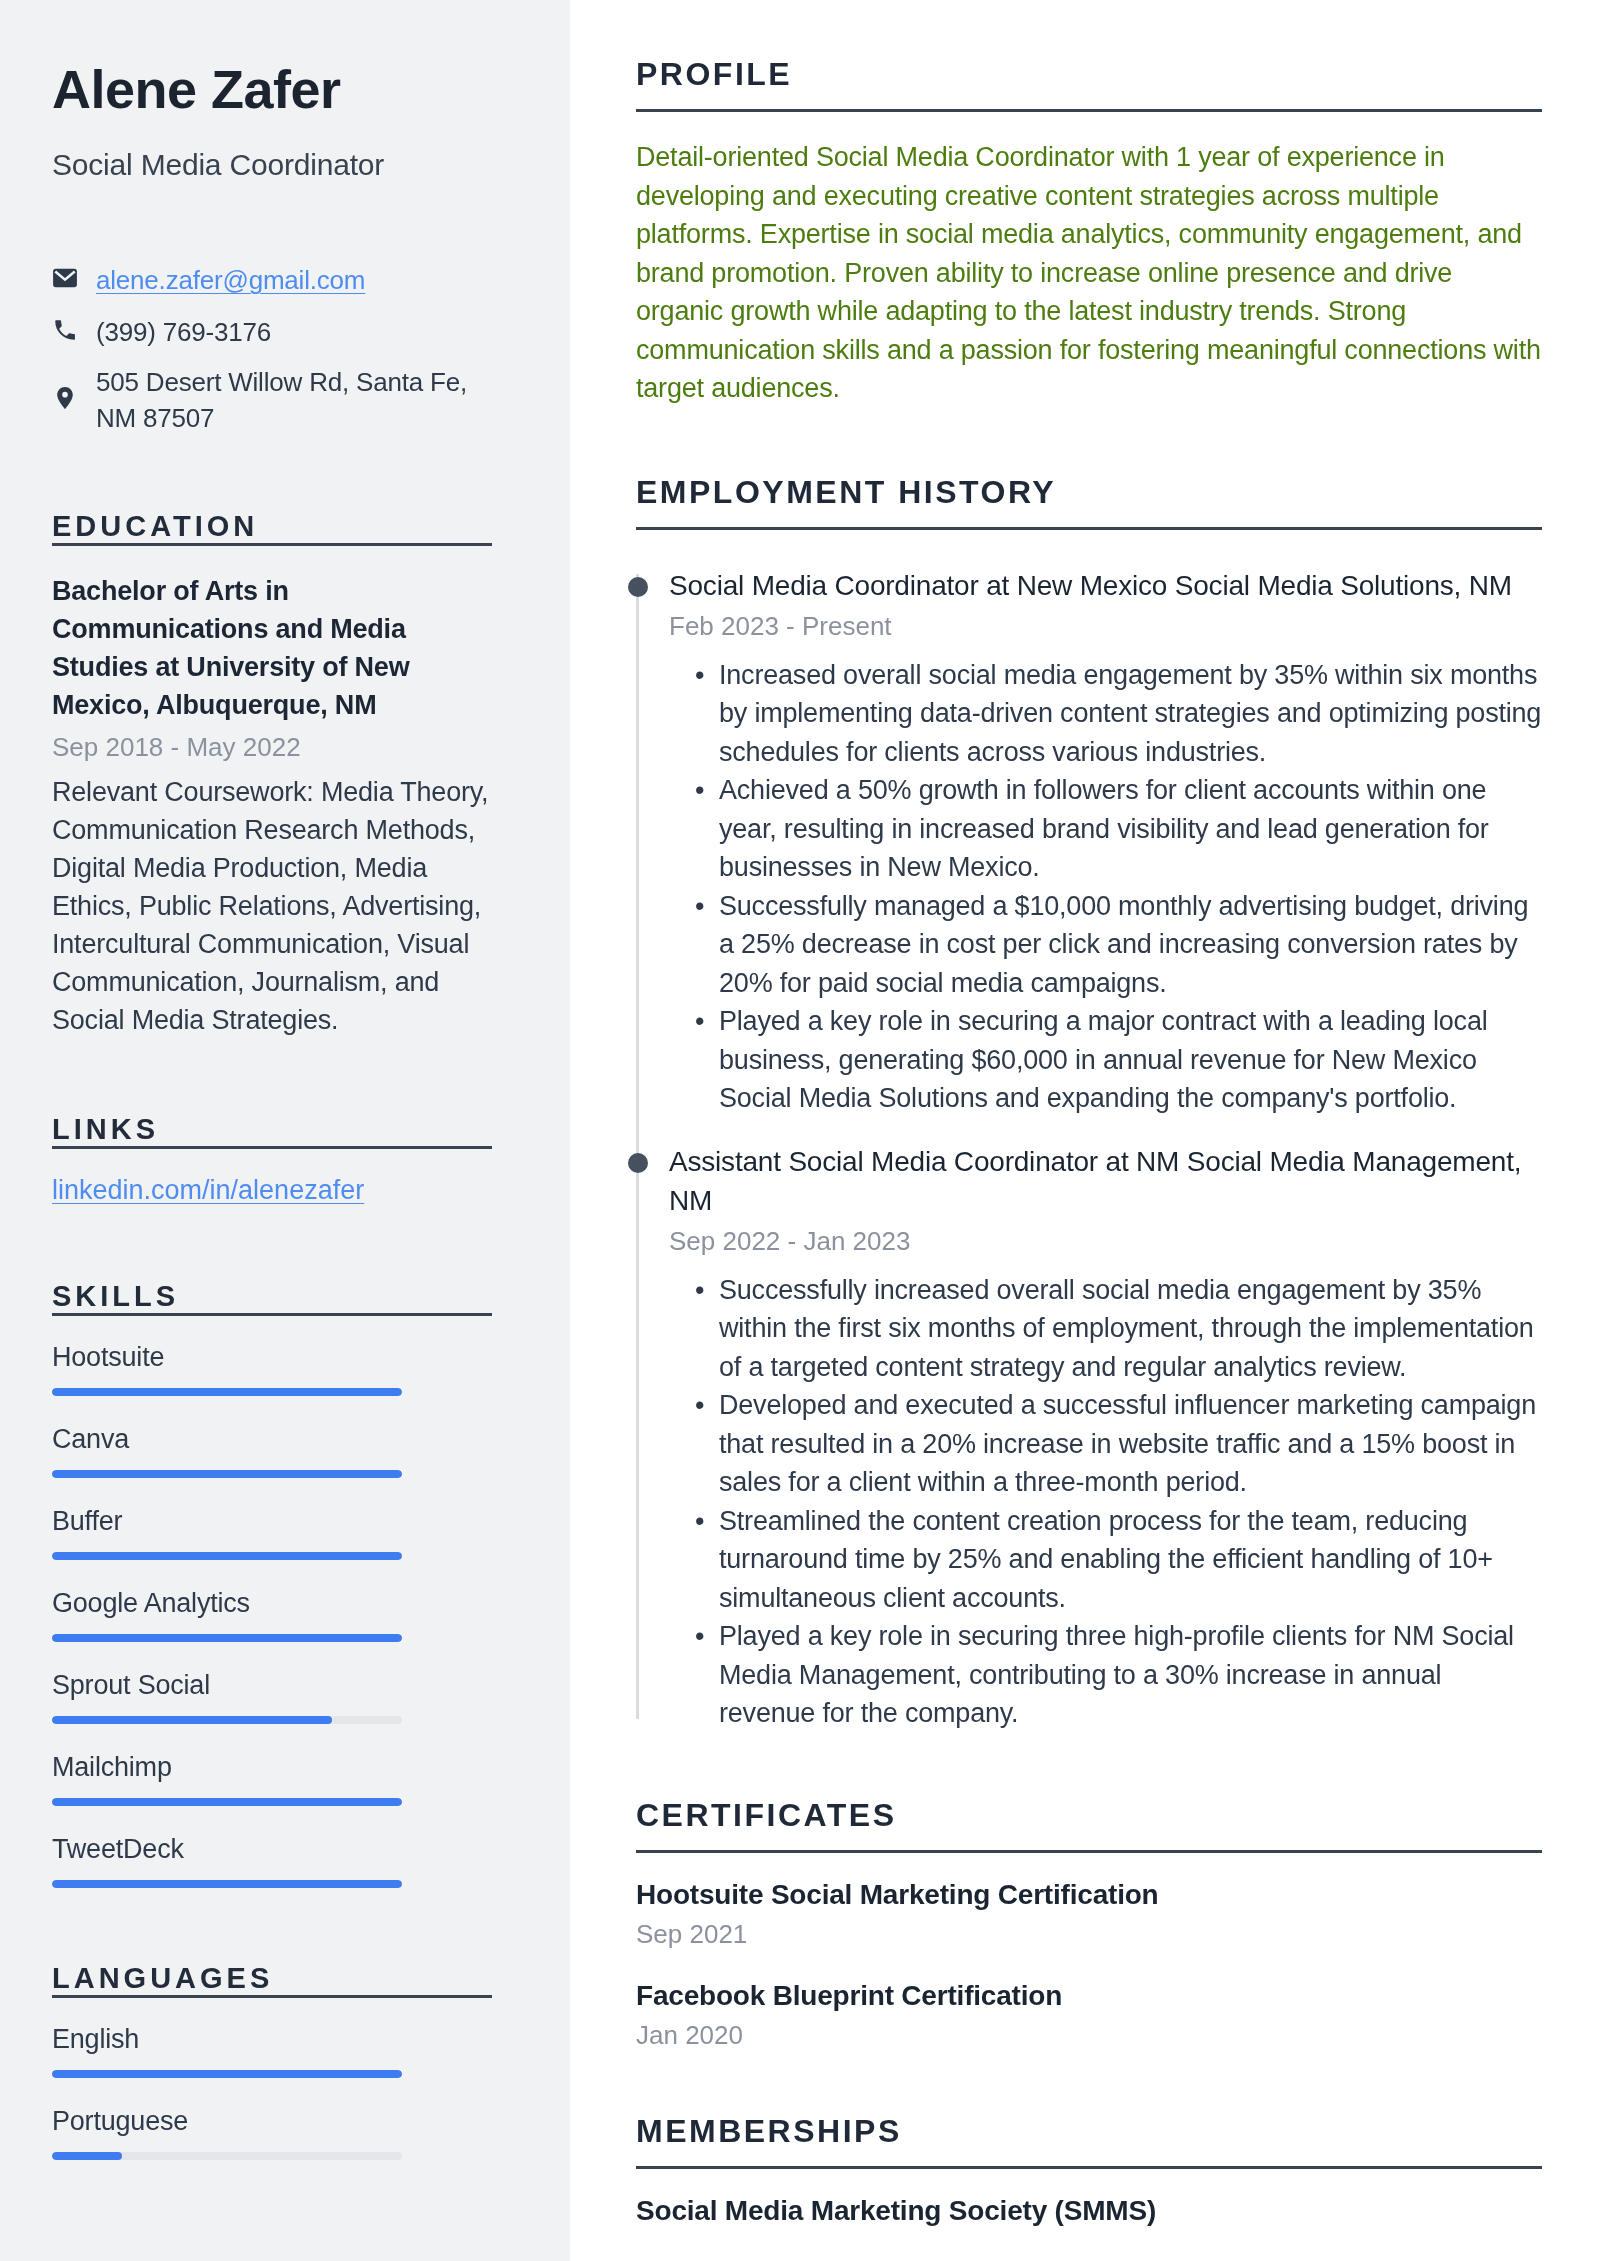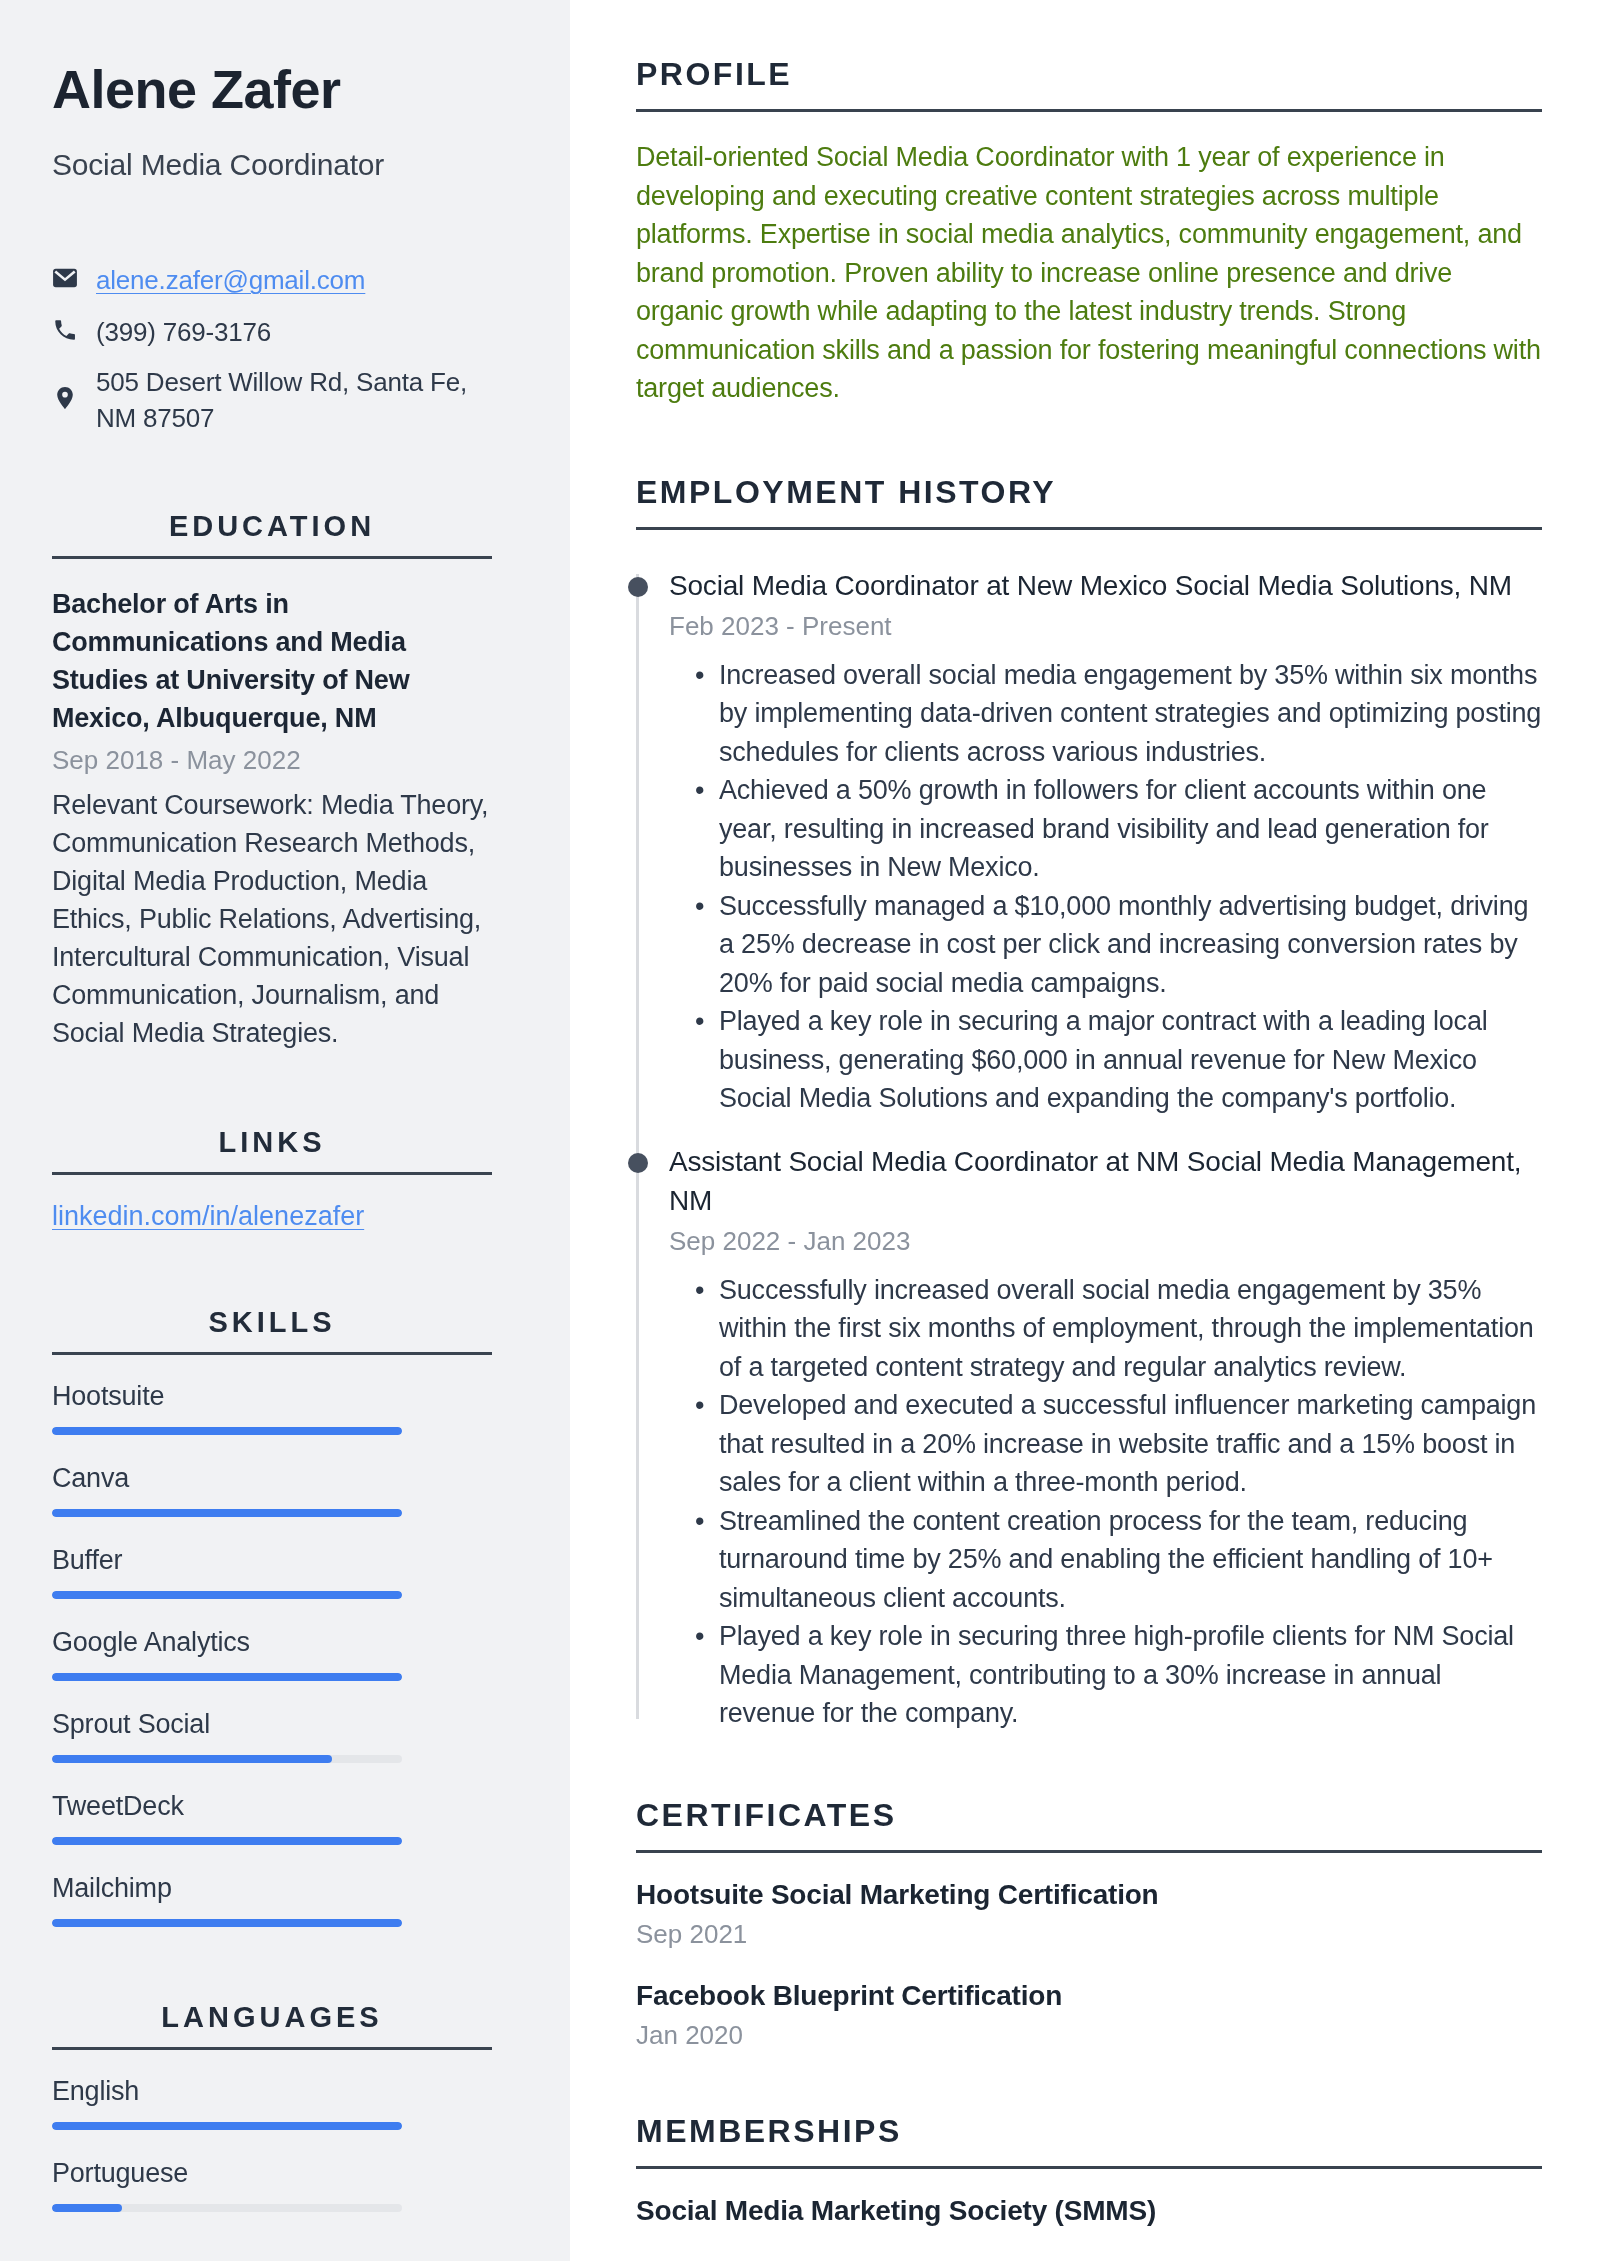--- a/index.html
+++ b/index.html
@@ -25,22 +25,22 @@
   .contact-row {
     display:flex; align-items:center; gap:18px;
     font-size:26px; line-height:36px; margin-bottom:12px;
     letter-spacing:-0.2px;
   }
   .contact-row svg { flex:0 0 auto; margin-top:5px; }
   a.link { color:#4e8cf0; text-decoration:underline; text-decoration-thickness:1px; text-underline-offset:4px; }
   .sb-section { margin-top:74px; }
   .sb-h {
     font-size:29px; font-weight:700; letter-spacing:4px;
-    color:#222c3a; padding-bottom:13px;
-    border-bottom:3px solid #3a4450; margin-bottom:26px;text-align:center;
+    color:#222c3a; padding-bottom:0;
+    border-bottom:3px solid #3a4450; margin-bottom:26px;
   }
   .degree { font-size:27px; font-weight:700; line-height:38px; color:#1c2634; letter-spacing:-0.2px; }
   .muted-date { font-size:26px; color:#8b929d; margin-top:8px; }
   .body-text { font-size:27px; line-height:38px; letter-spacing:-0.2px; color:#2e3949; }
   .coursework { margin-top:10px; }
   .links-item { font-size:27px; }
   .skill { margin-bottom:28px; }
   .skill-name { font-size:27px; color:#2e3949; letter-spacing:-0.2px; margin-bottom:15px; }
   .bar { width:350px; height:8px; border-radius:4px; background:#e4e6e9; overflow:hidden; }
   .bar-fill { height:100%; border-radius:4px; background:#3e7df0; }
@@ -154,27 +154,27 @@
             <div class="bar-fill" style="width: 100%;"></div>
           </div>
       </div>
       <div class="skill">
         <div class="skill-name">Sprout Social</div>
         <div class="bar">
             <div class="bar-fill" style="width: 80%;"></div>
           </div>
       </div>
       <div class="skill">
+        <div class="skill-name">Mailchimp</div>
+        <div class="bar">
+            <div class="bar-fill" style="width: 100%;"></div>
+          </div>
+      </div>
+      <div class="skill">
         <div class="skill-name">TweetDeck</div>
-        <div class="bar">
-            <div class="bar-fill" style="width: 100%;"></div>
-          </div>
-      </div>
-      <div class="skill">
-        <div class="skill-name">Mailchimp</div>
         <div class="bar">
             <div class="bar-fill" style="width: 100%;"></div>
           </div>
       </div>
     </section>
 
     <section class="sb-section">
       <div class="sb-h">LANGUAGES</div>
       <div class="skill">
         <div class="skill-name">English</div>

